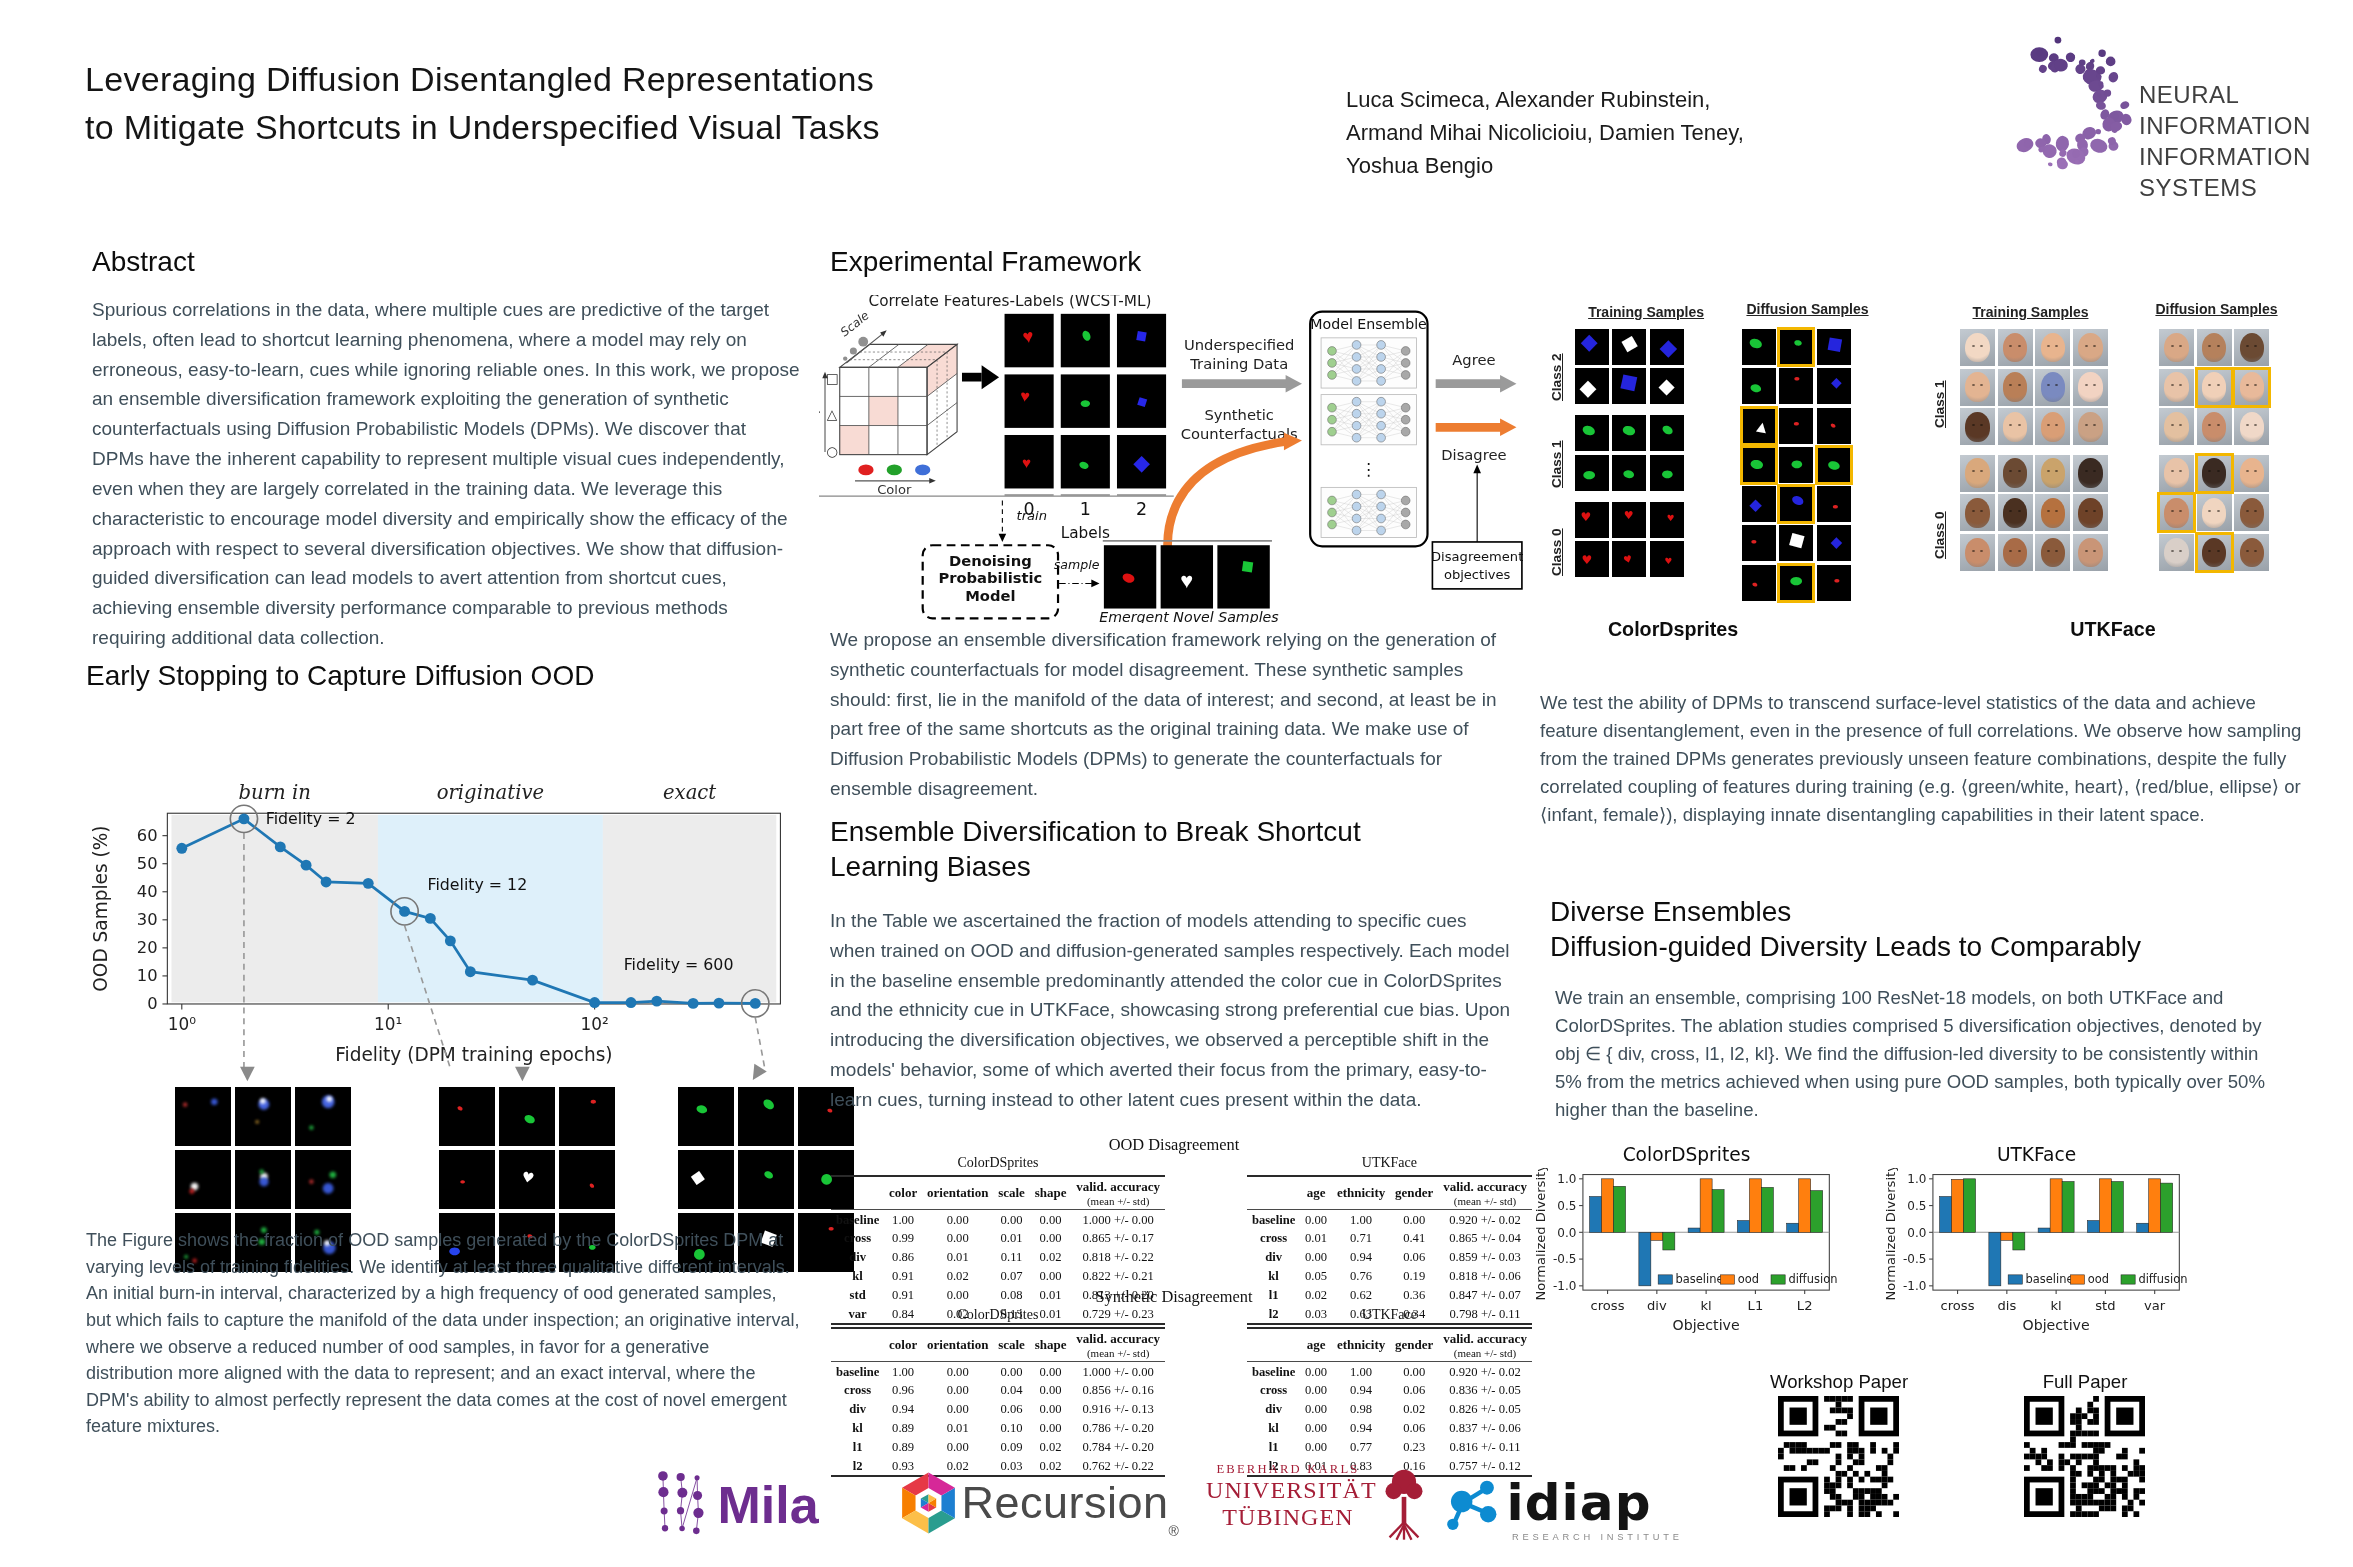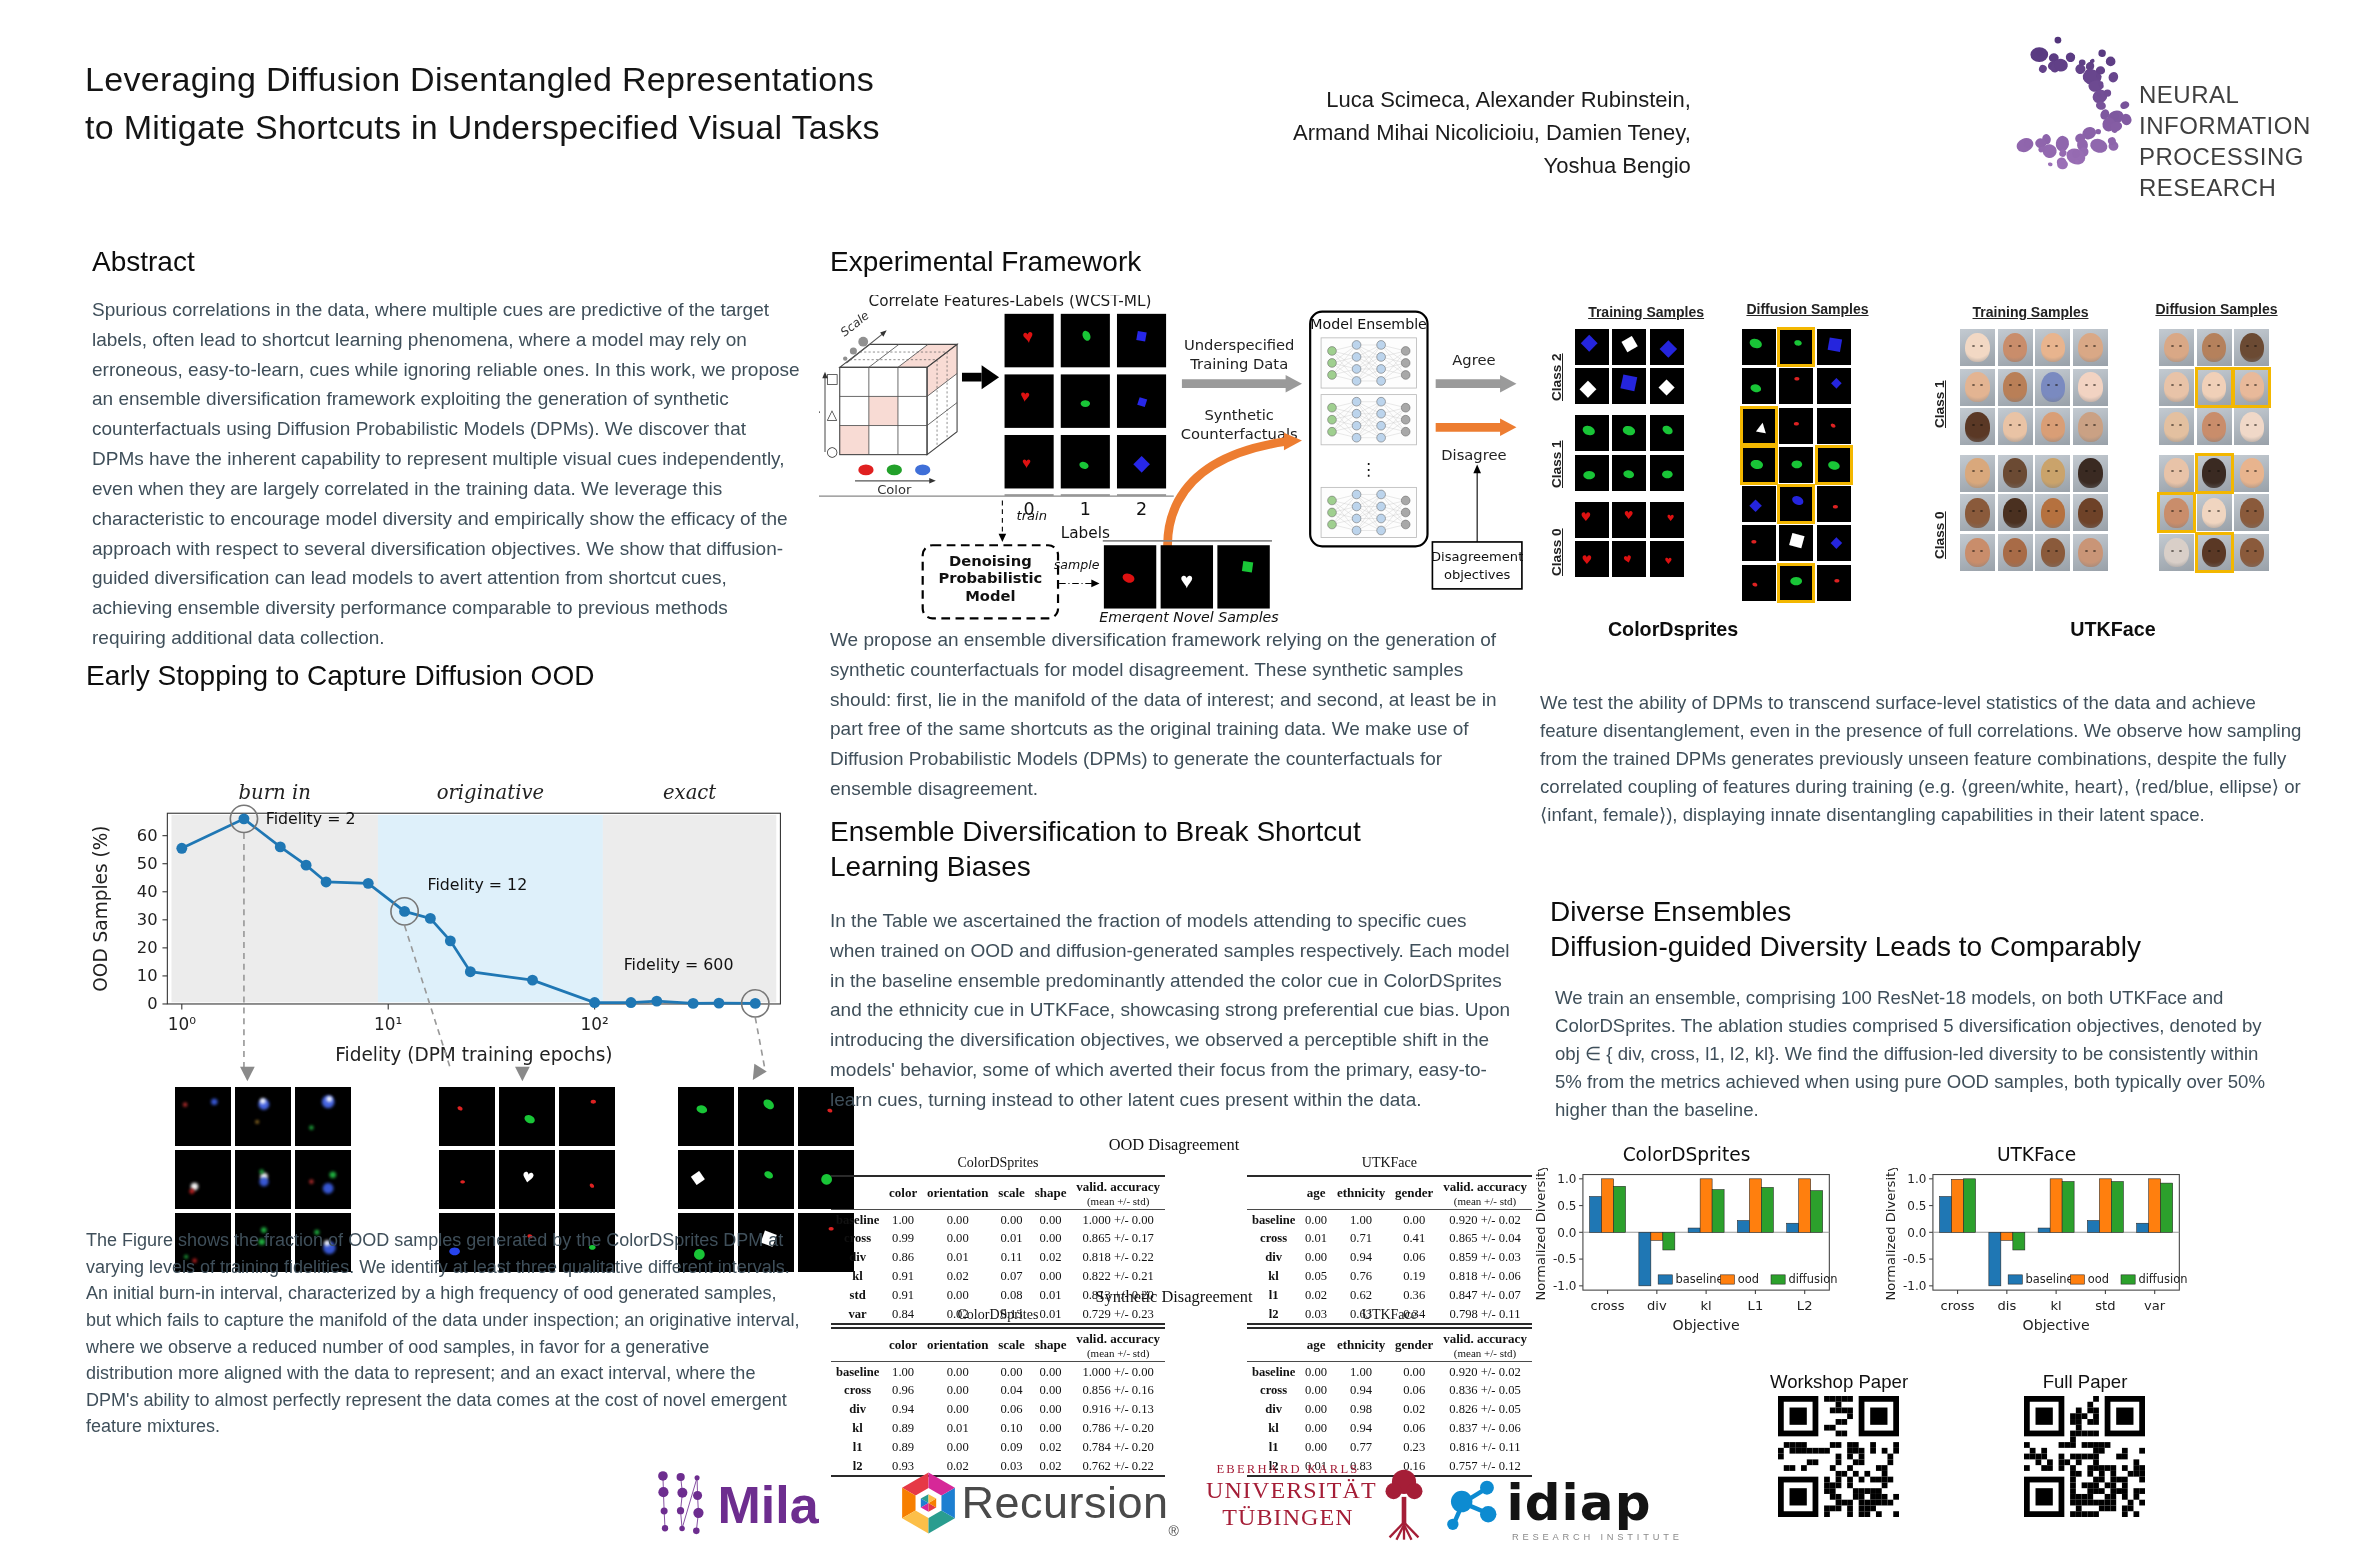--- a/index.html
+++ b/index.html
@@ -44,21 +44,21 @@
 </style>
 </head>
 <body>
 
 <div id="poster">
 
   <div class="abs h1" style="left:85px;top:55px;">
     <div>Leveraging Diffusion Disentangled Representations</div>
     <div>to Mitigate Shortcuts in Underspecified Visual Tasks</div>
   </div>
-  <div class="abs authors" style="left:1293px;top:83px;text-align:right;">
+  <div class="abs authors" style="left:1346px;top:83px;">
     <div>Luca Scimeca, Alexander Rubinstein,</div>
     <div>Armand Mihai Nicolicioiu,  Damien Teney,</div>
     <div>Yoshua Bengio</div>
   </div>
   <div class="abs" style="left:1973px;top:16.4px;width:360px;height:180px;">
     <svg id="neurips-dots" class="abs" style="left:0;top:5.5px;" width="164" height="164" viewBox="0 0 300 300">
         <ellipse cx="121.27049669222232" cy="59.55984717243733" rx="16.249200901270083" ry="13.494170096021948" fill="rgb(90,59,130)" transform="rotate(-1 121.27049669222232 59.55984717243733)"></ellipse>
         <ellipse cx="121.5922819023562" cy="56.792404992576294" rx="5.484406576882477" ry="6.1568930041152266" fill="rgb(89,58,129)" transform="rotate(19 121.5922819023562 56.792404992576294)"></ellipse>
         <ellipse cx="127.83910981114916" cy="85.62050661719131" rx="7.1403398819201005" ry="7.274348422496571" fill="rgb(99,66,137)" transform="rotate(25 127.83910981114916 85.62050661719131)"></ellipse>
         <ellipse cx="147.78701870655277" cy="65.47371672009413" rx="9.01038746642972" ry="8.164677640603568" fill="rgb(92,60,131)" transform="rotate(-4 147.78701870655277 65.47371672009413)"></ellipse>
@@ -114,21 +114,21 @@
         <ellipse cx="140.1094949381138" cy="236.14034334025436" rx="12.976685883287141" ry="12.512482853223595" fill="rgb(147,105,176)" transform="rotate(14 140.1094949381138 236.14034334025436)"></ellipse>
         <ellipse cx="141.2828417080595" cy="260.42500844141045" rx="4.3209221371410464" ry="3.533230452674897" fill="rgb(155,112,183)" transform="rotate(12 141.2828417080595 260.42500844141045)"></ellipse>
         <ellipse cx="134.4987614350927" cy="214.4314914171253" rx="7.81803790425466" ry="9.522325102880659" fill="rgb(140,99,170)" transform="rotate(-14 134.4987614350927 214.4314914171253)"></ellipse>
         <ellipse cx="123.93514561855531" cy="221.90095782783257" rx="10.175028170460127" ry="9.121262002743485" fill="rgb(143,101,172)" transform="rotate(10 123.93514561855531 221.90095782783257)"></ellipse>
         <ellipse cx="125.98407310977097" cy="232.9149677946767" rx="6.553036714535339" ry="5.051474622770919" fill="rgb(146,104,175)" transform="rotate(-24 125.98407310977097 232.9149677946767)"></ellipse>
         <ellipse cx="95.11542016556692" cy="225.18154747605053" rx="15.675301566871958" ry="12.324519890260632" fill="rgb(144,102,173)" transform="rotate(-23 95.11542016556692 225.18154747605053)"></ellipse>
         <ellipse cx="100.03927638531219" cy="222.10212914026442" rx="6.849670561384049" ry="8.40082304526749" fill="rgb(143,101,172)" transform="rotate(23 100.03927638531219 222.10212914026442)"></ellipse>
       </svg>
     <div class="abs nl" style="left:166px;top:64px;">
       <div>NEURAL INFORMATION</div>
-      <div>PROCESSING RESEARCH</div>
+      <div>INFORMATION SYSTEMS</div>
     </div>
   </div>
 
   <div class="abs sec-h" style="left:92px;top:244px;">Abstract</div>
   <div class="abs body-t" style="left:92px;top:295px;width:710px;">Spurious correlations in the data, where multiple cues are predictive of the target labels, often lead to shortcut learning phenomena, where a model may rely on erroneous, easy-to-learn, cues while ignoring reliable ones. In this work, we propose an ensemble diversification framework exploiting the generation of synthetic counterfactuals using Diffusion Probabilistic Models (DPMs). We discover that DPMs have the inherent capability to represent multiple visual cues independently, even when they are largely correlated in the training data. We leverage this characteristic to encourage model diversity and empirically show the efficacy of the approach with respect to several diversification objectives. We show that diffusion-guided diversification can lead models to avert attention from shortcut cues, achieving ensemble diversity performance comparable to previous methods requiring additional data collection.</div>
 
   <div class="abs sec-h" style="left:86px;top:658px;">
     <div>Early Stopping to Capture Diffusion OOD</div>
   </div>
 

